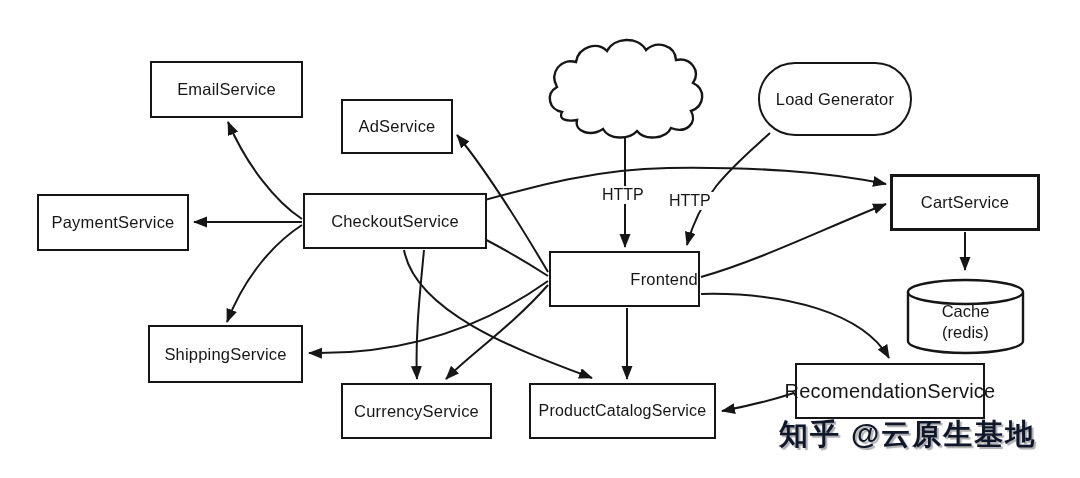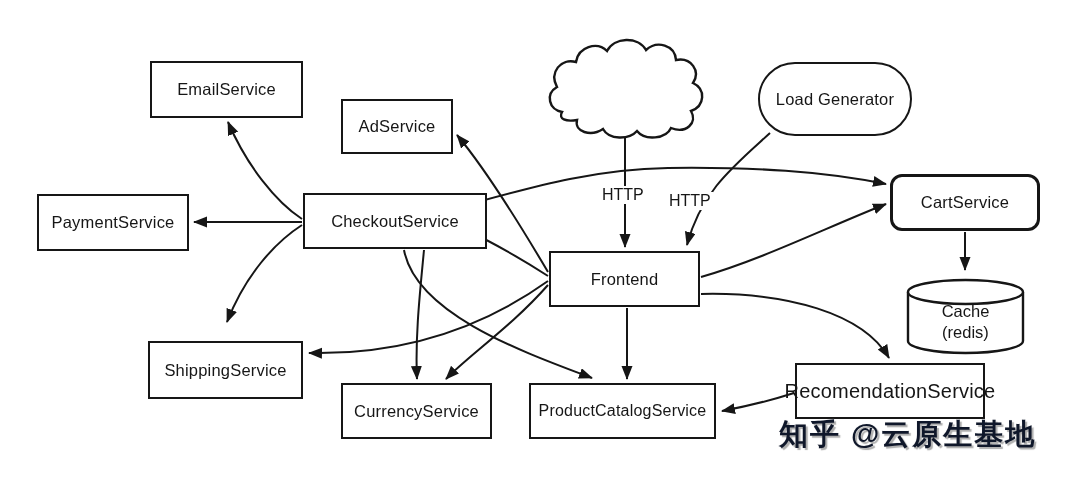--- a/index.html
+++ b/index.html
@@ -7,21 +7,21 @@
     position:relative;width:1080px;height:478px;background:#ffffff;overflow:hidden;
     font-family:"Liberation Sans", sans-serif;color:#161616;
   }
   #edges{position:absolute;left:0;top:0;width:1080px;height:478px;}
   .node{
     position:absolute;box-sizing:border-box;background:#ffffff;
     border:2px solid #161616;display:flex;align-items:center;justify-content:center;
     font-size:16.5px;letter-spacing:0.2px;white-space:nowrap;z-index:2;
   }
   .rounded{border-radius:37px;}
-  .thick{border-width:3px;border-radius:12px;}
+  .thick{border-width:3px;}
   .shape-label{
     position:absolute;display:flex;flex-direction:column;align-items:center;justify-content:center;
     font-size:16.5px;z-index:3;text-align:center;line-height:21px;background:transparent;border:none;
   }
   .edge-label{
     position:absolute;background:#ffffff;padding:0 2px;font-size:16px;z-index:4;text-align:center;
   }
   #watermark{
     position:absolute;left:779px;top:415px;z-index:6;
     font-size:29px;font-weight:700;letter-spacing:2px;white-space:nowrap;
@@ -106,29 +106,29 @@
   </div>
 
   <div class="node" style="left:37px;top:194px;width:152px;height:57px;">
     <span>PaymentService</span>
   </div>
 
   <div class="node" style="left:303px;top:193px;width:184px;height:56px;">
     <span>CheckoutService</span>
   </div>
 
-  <div class="node" style="left:148px;top:325px;width:155px;height:58px;margin-top:16px;">
+  <div class="node" style="left:148px;top:325px;width:155px;height:58px;">
     <span>ShippingService</span>
   </div>
 
   <div class="node" style="left:341px;top:383px;width:151px;height:56px;">
     <span>CurrencyService</span>
   </div>
 
-  <div class="node" style="left:549px;top:251px;width:151px;height:56px;">
+  <div class="node" style="left:549px;top:251px;width:151px;height:56px;justify-content:flex-end;">
     <span>Frontend</span>
   </div>
 
   <div class="node" style="left:529px;top:383px;width:187px;height:56px;font-size:16px;">
     <span>ProductCatalogService</span>
   </div>
 
   <div class="node" style="left:795px;top:363px;width:190px;height:56px;font-size:20px;">
     <span>RecomendationService</span>
   </div>

